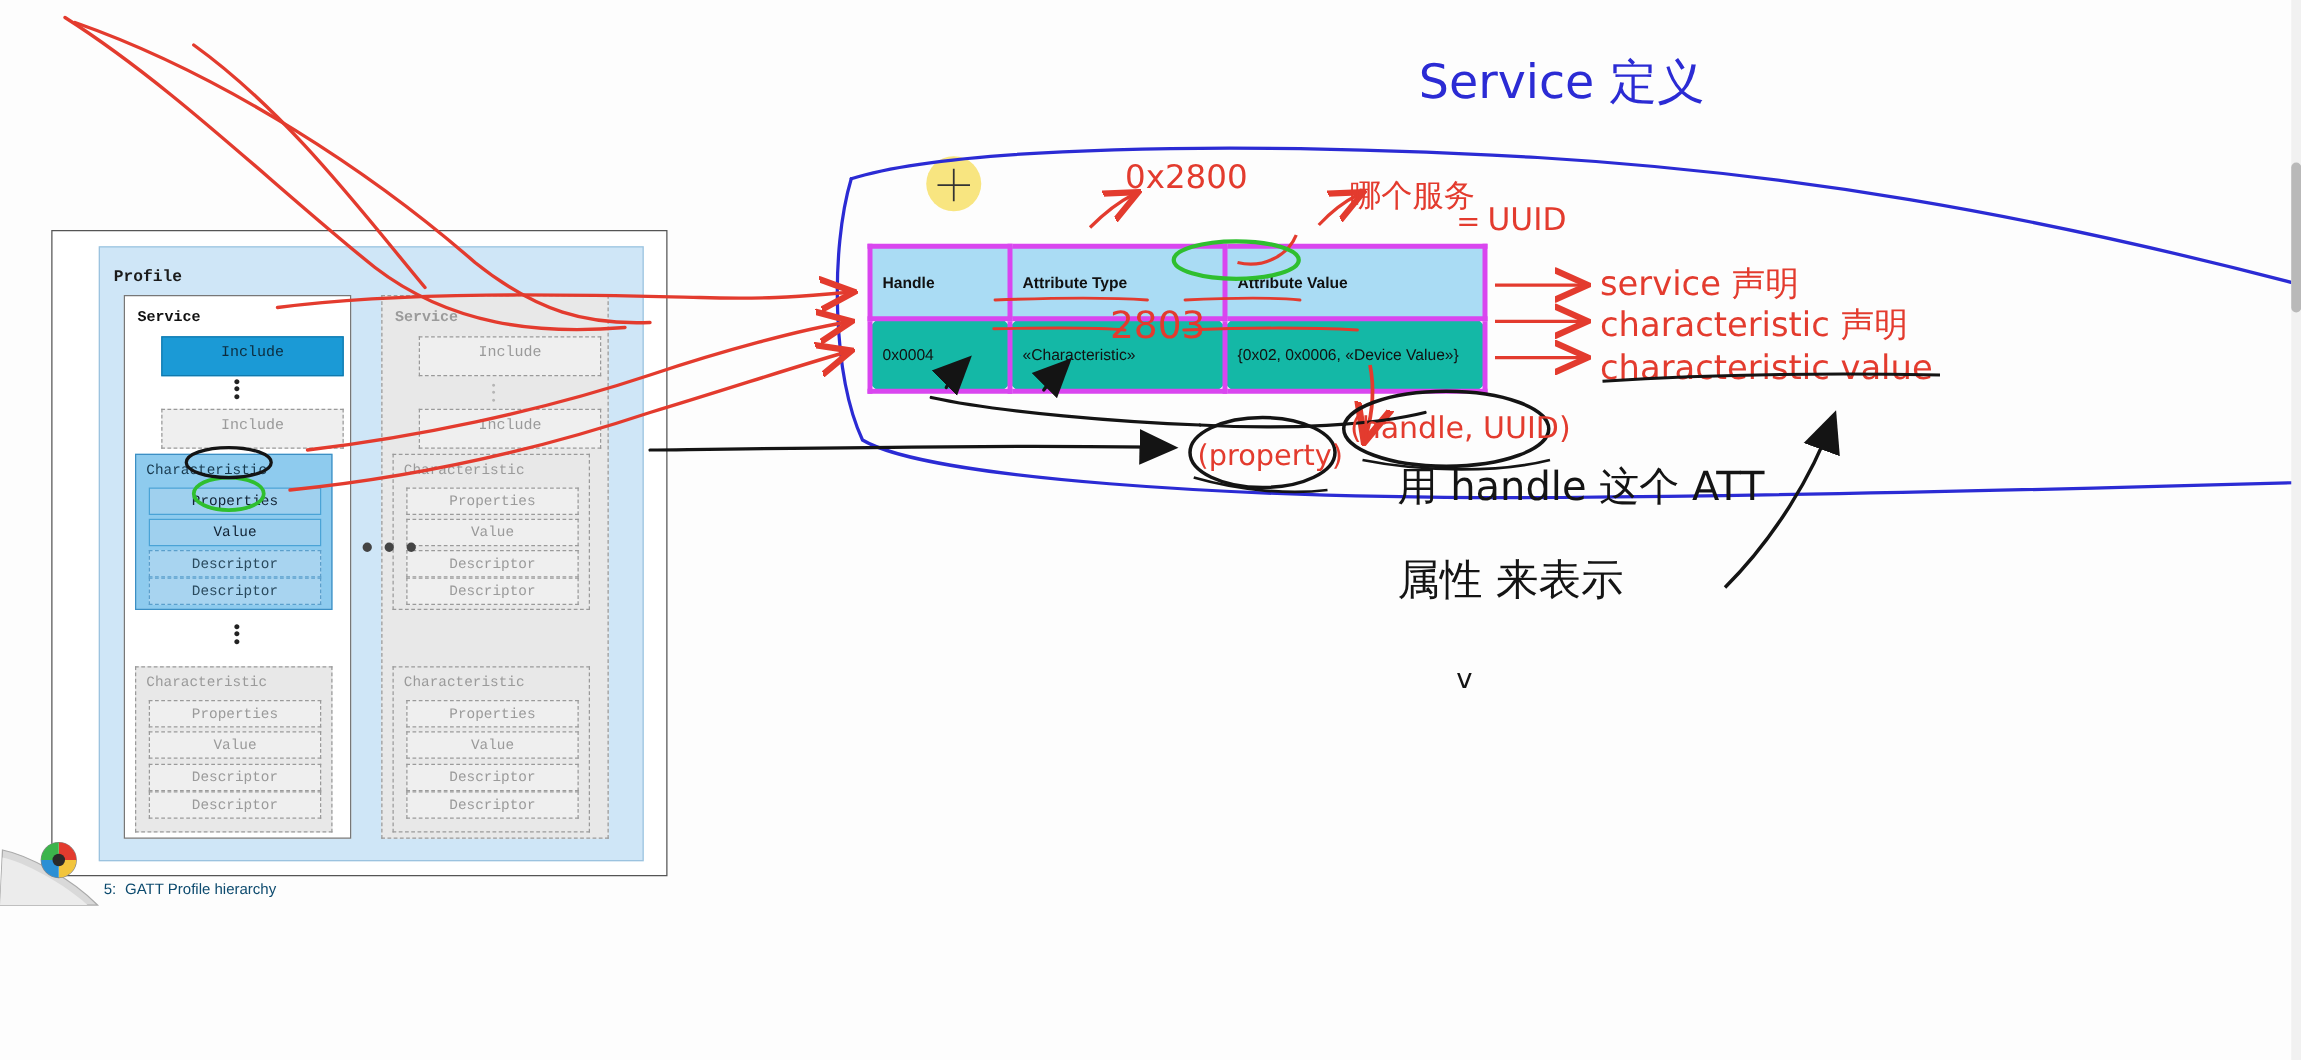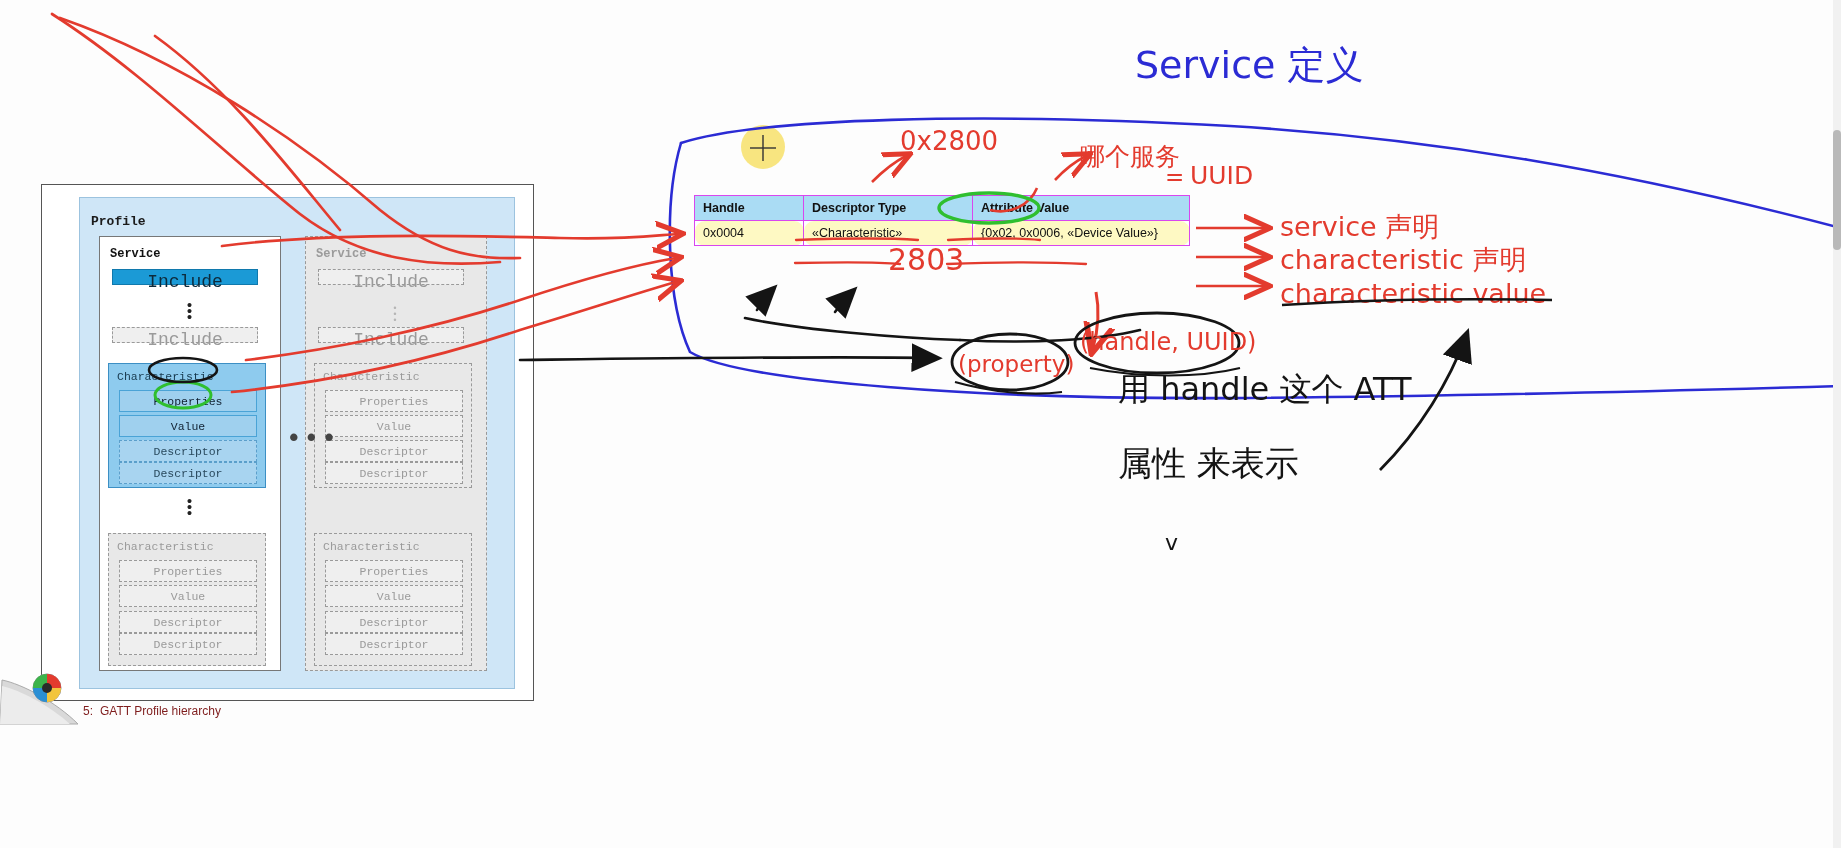--- a/index.html
+++ b/index.html
@@ -25,22 +25,22 @@
   .svc-col{
     position:absolute;top:38px;width:182px;box-sizing:border-box;
   }
   .svc-col.primary{left:19px;height:435px;background:#ffffff;border:1px solid #777;}
   .svc-col.ghost{left:225px;height:435px;background:#e8e8e8;border:1px dashed #999;}
 
   .svc-label{position:absolute;left:10px;top:10px;font-size:12px;font-weight:bold;color:#111;}
   .svc-label.dim{color:#9b9b9b;font-weight:bold;}
 
   .cell{
-    position:absolute;left:12px;width:146px;height:16px;line-height:24px;
-    text-align:center;font-size:18px;box-sizing:border-box;
+    position:absolute;left:29px;width:146px;height:32px;line-height:24px;
+    text-align:center;font-size:12px;box-sizing:border-box;
   }
   .cell.solidblue{background:#1b9ad6;border:1px solid #1079ad;color:#0d2b3c;}
   .cell.dash{background:#efefef;border:1px dashed #9a9a9a;color:#9a9a9a;}
   .cell.lightblue{background:#9fd0ee;border:1px solid #4aa3d6;color:#123;}
   .cell.bluedash{background:#a8d4f0;border:1px dashed #5b9fcb;color:#2a4a5e;}
 
   .charbox{
     position:absolute;left:8px;width:158px;box-sizing:border-box;
   }
   .charbox.active{background:#8ecbee;border:1px solid #3c8fc4;}
@@ -48,35 +48,35 @@
   .charbox .chead{position:absolute;left:8px;top:6px;font-size:11.5px;font-weight:normal;color:#17394e;}
   .charbox.ghost .chead{color:#9a9a9a;}
   .charbox .cell{left:10px;width:138px;height:22px;line-height:22px;font-size:11.5px;}
 
   .vdots{position:absolute;width:8px;text-align:center;font-size:15px;line-height:6px;color:#222;letter-spacing:0;}
   .vdots span{display:block;}
   .vdots.dim span{color:#b5b5b5;font-size:9px;}
   .hdots{position:absolute;font-size:26px;font-weight:bold;color:#444;letter-spacing:2px;}
 
   .caption{
-    position:absolute;left:83px;top:704px;font-size:12px;color:#7f1d1d;
+    position:absolute;left:83px;top:704px;font-size:12px;color:#0c4a6e;
   }
   .caption .num{margin-right:7px;}
 
   
   .attr-table{
     position:absolute;left:694px;top:195px;width:496px;border:1px solid #6f6f6f;
     border-collapse:collapse;background:#fff;
   }
   .attr-table td,.attr-table th{
-    border:1px solid #d946ef;font-size:12.5px;color:#111;padding:5px 8px;text-align:left;
+    border:4px solid #d946ef;font-size:12.5px;color:#111;padding:20px 8px;text-align:left;
     font-weight:normal;
   }
   .attr-table thead th{background:#aadcf4;font-weight:bold;font-size:12.5px;}
-  .attr-table tr.alt td{background:#fef9c3;border-radius:10px;}
+  .attr-table tr.alt td{background:#14b8a6;border-radius:10px;}
   .col-h{width:92px;}
   .col-t{width:152px;}
 
   
   svg.ink{position:absolute;left:0;top:0;width:1841px;height:848px;pointer-events:none;}
   .hand{font-family:"DejaVu Sans",sans-serif;}
   .hw-red{fill:#e33b2e;}
   .hw-blue{fill:#2b2bd4;}
   .hw-black{fill:#141414;}
 
@@ -192,21 +192,21 @@
   </div>
 
   <div class="caption">
     <span class="num">5:</span><span>GATT Profile hierarchy</span>
   </div>
 
   <table class="attr-table">
     <thead>
       <tr>
         <th class="col-h">Handle</th>
-        <th class="col-t">Descriptor Type</th>
+        <th class="col-t">Attribute Type</th>
         <th>Attribute Value</th>
       </tr>
     </thead>
     <tbody>
       <tr class="alt">
         <td>0x0004</td>
         <td>«Characteristic»</td>
         <td>{0x02, 0x0006, «Device Value»}</td>
       </tr>
     </tbody>

